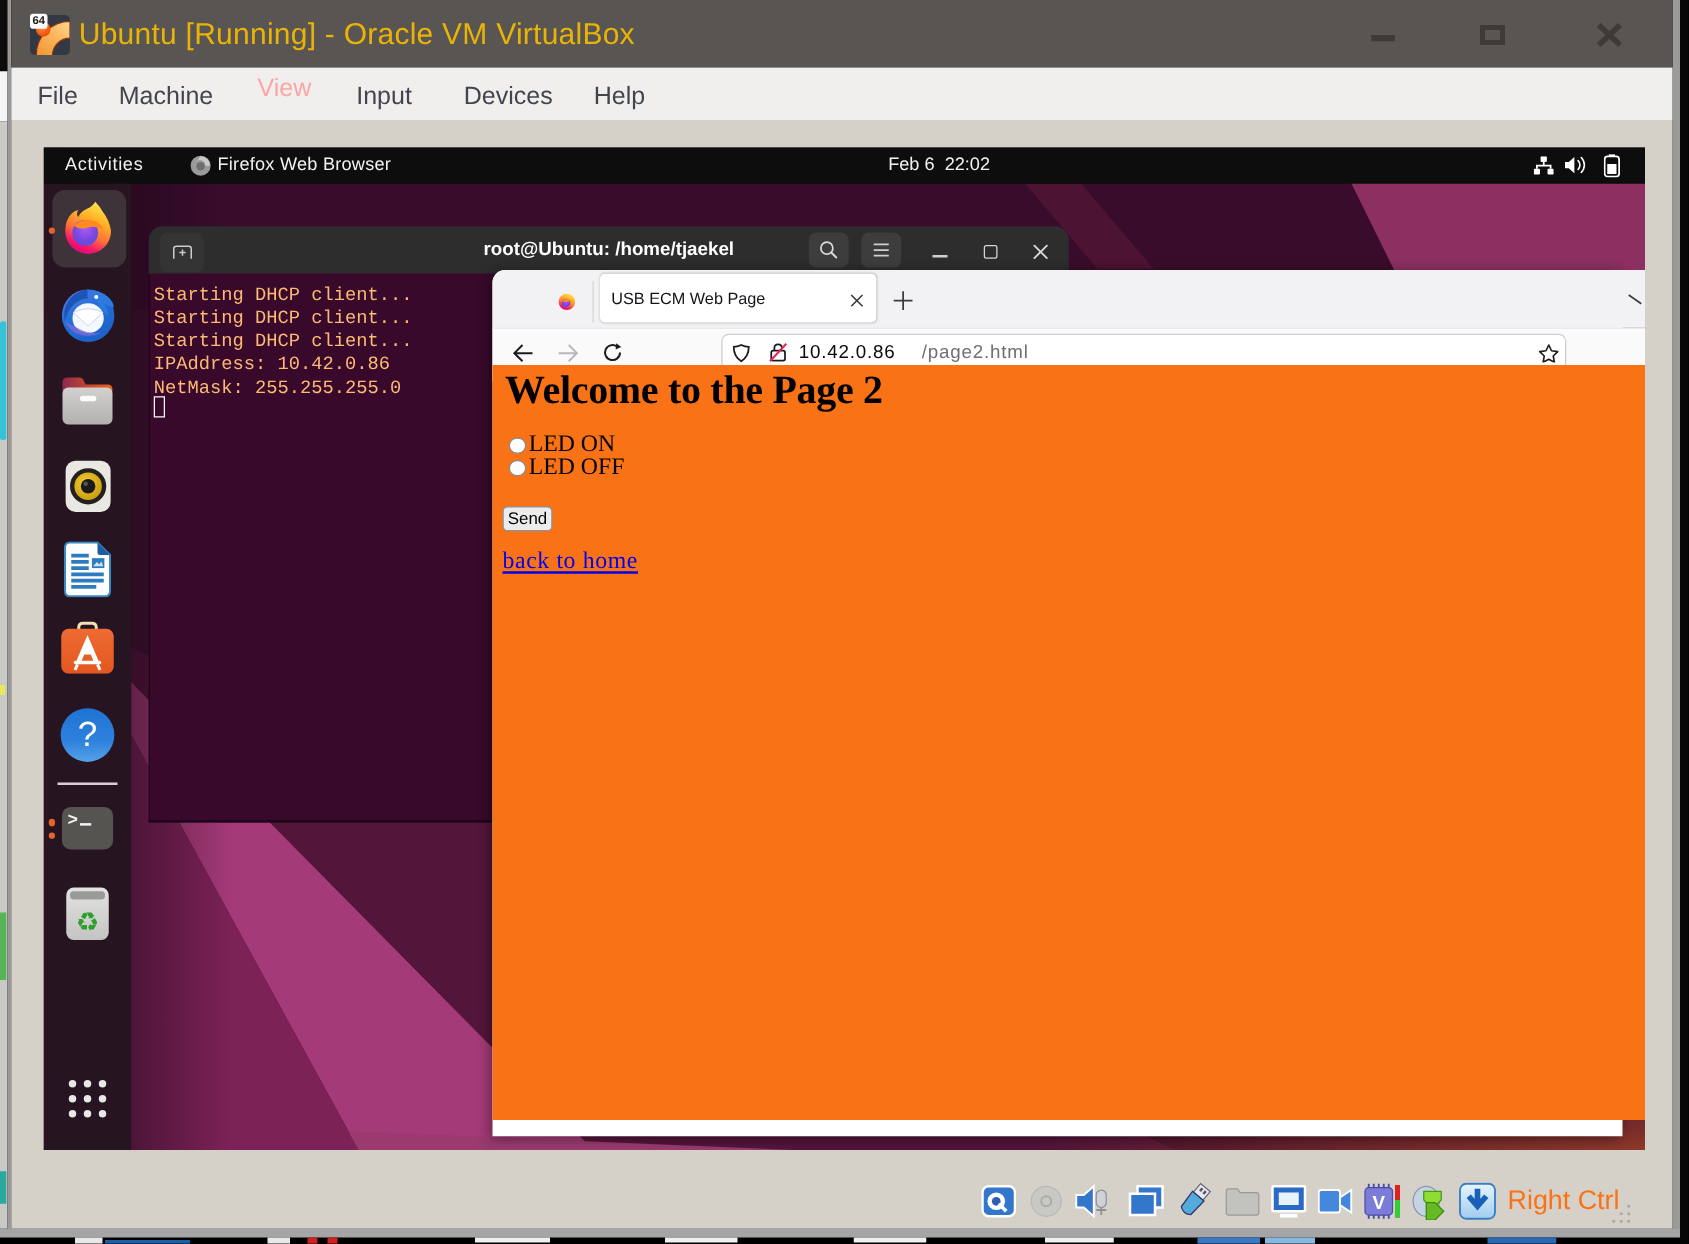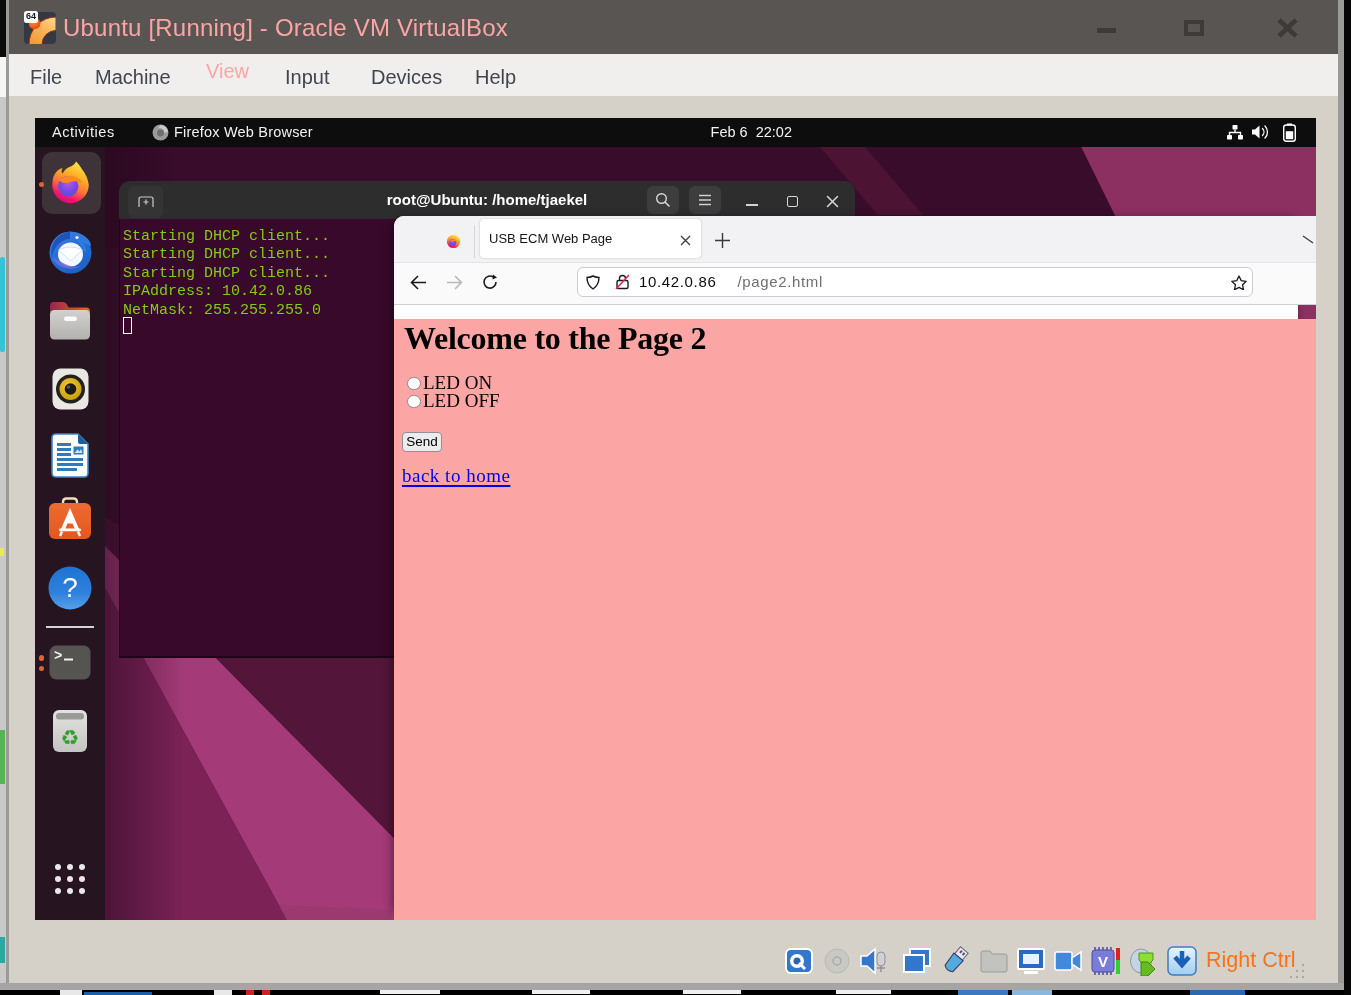--- a/index.html
+++ b/index.html
@@ -35,21 +35,21 @@
     <radialGradient id="vbball" cx="0.38" cy="0.3" r="0.85">
       <stop offset="0" stop-color="#ff9352"></stop>
         <stop offset="0.6" stop-color="#f55c14"></stop>
         <stop offset="1" stop-color="#d8400a"></stop>
     </radialGradient>
   </defs>
   <path d="M32 5 A27 27 0 0 0 5 32.5 L18 32.5 A14 14 0 0 1 32 18.5 Z" fill="url(#vbsw)" stroke="#8a3510" stroke-width="1"></path>
   <circle cx="10.6" cy="11.5" r="5.8" fill="url(#vbball)"></circle>
 </svg>
 <div class="abs" style="left:24px;top:11px;width:14px;height:11.5px;background:#fcfcfc;border-radius:2.5px;font-size:9px;font-weight:bold;color:#1a1a1a;text-align:center;line-height:11.5px;">64</div>
-<div class="abs" style="left:63px;top:14px;font-size:24px;color:#fca5a5;letter-spacing:0.2px;">Ubuntu [Running] - Oracle VM VirtualBox</div>
+<div class="abs" style="left:63px;top:14px;font-size:24px;color:#eab308;letter-spacing:0.2px;">Ubuntu [Running] - Oracle VM VirtualBox</div>
 
 <div class="abs" style="left:1097px;top:28px;width:19px;height:5px;background:#3d3a38;"></div>
 <div class="abs" style="left:1184px;top:20px;width:20px;height:16px;border:4px solid #3d3a38;"></div>
 <svg class="abs" style="left:1277px;top:18px;" width="21" height="20" viewBox="0 0 21 20">
  <path d="M2 2 L19 18 M19 2 L2 18" stroke="#3d3a38" stroke-width="4.5"></path>
 </svg>
 
 <div class="abs" style="left:9px;top:54px;width:1329px;height:42px;background:#f0efee;"></div>
 <div class="abs" style="top:66px;left:30px;font-size:20px;color:#40454e;">File</div>
 <div class="abs" style="top:66px;left:95px;font-size:20px;color:#40454e;">Machine</div>
@@ -339,21 +339,21 @@
   <div class="abs" style="left:570px;top:5px;width:32px;height:28px;background:#3d3d3d;border-radius:6px;"></div>
   <svg class="abs" style="left:579px;top:13px;" width="14" height="12" viewBox="0 0 14 12">
     <path d="M1 1.5 L13 1.5 M1 6 L13 6 M1 10.5 L13 10.5" stroke="#d0d0d0" stroke-width="1.4"></path>
   </svg>
   <div class="abs" style="left:627px;top:23px;width:11.5px;height:1.6px;background:#d0d0d0;"></div>
   <div class="abs" style="left:668px;top:15px;width:11px;height:11px;border:1.4px solid #d8d8d8;border-radius:2px;"></div>
   <svg class="abs" style="left:707px;top:14px;" width="13" height="13" viewBox="0 0 13 13">
     <path d="M1.5 1.5 L11.5 11.5 M11.5 1.5 L1.5 11.5" stroke="#d8d8d8" stroke-width="1.5" stroke-linecap="round"></path>
   </svg>
   <div class="abs" style="left:0;top:38px;width:736px;height:439px;background:#38092a;border-left:1px solid #1f051a;border-right:1px solid #1f051a;border-bottom:2px solid #1f051a;"></div>
-  <pre class="abs" style="left:4px;top:47px;font-family:'Liberation Mono',monospace;font-size:15px;line-height:18.4px;color:#84cc16;">Starting DHCP client...
+  <pre class="abs" style="left:4px;top:47px;font-family:'Liberation Mono',monospace;font-size:15px;line-height:18.4px;color:#fdba74;">Starting DHCP client...
 Starting DHCP client...
 Starting DHCP client...
 IPAddress: 10.42.0.86
 NetMask: 255.255.255.0</pre>
   <div class="abs" style="left:4px;top:136px;width:8.5px;height:17px;border:1.5px solid #fdfdfd;"></div>
 </div>
 
 <div class="abs" style="left:359px;top:97.5px;width:904px;height:693.5px;border-radius:10px 0 0 0;box-shadow:-2px 2px 10px rgba(0,0,0,0.4);background:#fff;">
   <div class="abs" style="left:0;top:0;width:922px;height:46px;background:#f2f1f3;border-radius:10px 0 0 0;"></div>
   <svg class="abs" style="left:52px;top:18px;" width="15" height="15" viewBox="0 0 48 48">
@@ -390,21 +390,21 @@
   </svg>
   <svg class="abs" style="left:221px;top:58.5px;" width="15" height="16" viewBox="0 0 15 16">
     <rect x="2" y="6.5" width="11" height="8" rx="1.5" fill="none" stroke="#1b1b1f" stroke-width="1.4"></rect>
     <path d="M4.5 6.5 L4.5 4.5 Q4.5 1.5 7.5 1.5 Q10.5 1.5 10.5 4.5" stroke="#1b1b1f" stroke-width="1.4" fill="none"></path>
     <path d="M1 15 L14 1" stroke="#e22850" stroke-width="1.6"></path>
   </svg>
   <div class="abs" style="left:245px;top:51.5px;height:30px;line-height:30px;font-size:15px;letter-spacing:0.65px;color:#0c0c0d;">10.42.0.86<span style="color:#6f6f76;margin-left:21px;">/page2.html</span></div>
   <svg class="abs" style="left:837px;top:59.5px;" width="16" height="15" viewBox="0 0 16 15">
     <path d="M8 1 L10.2 5.6 L15.2 6.3 L11.6 9.8 L12.5 14.8 L8 12.4 L3.5 14.8 L4.4 9.8 L0.8 6.3 L5.8 5.6 Z" fill="none" stroke="#1b1b1f" stroke-width="1.3" stroke-linejoin="round"></path>
   </svg>
-  <div class="abs" style="left:0;top:103px;width:922px;height:604px;background:#fca5a5;font-family:'Liberation Serif',serif;">
+  <div class="abs" style="left:0;top:76px;width:922px;height:604px;background:#f97316;font-family:'Liberation Serif',serif;">
     <div class="abs" style="left:10px;top:3px;font-size:32px;font-weight:bold;line-height:32px;letter-spacing:-0.25px;color:#000;">Welcome to the Page 2</div>
     <div class="abs" style="left:13px;top:58px;width:13.6px;height:13.6px;border:1.7px solid #8a8a8a;border-radius:50%;background:#fff;"></div>
     <div class="abs" style="left:13px;top:76.2px;width:13.6px;height:13.6px;border:1.7px solid #8a8a8a;border-radius:50%;background:#fff;"></div>
     <div class="abs" style="left:29px;top:54px;font-size:19px;line-height:19px;color:#000;">LED ON</div>
     <div class="abs" style="left:29px;top:72.5px;font-size:19px;line-height:19px;color:#000;">LED OFF</div>
     <div class="abs" style="left:8px;top:113.4px;width:40px;height:19.7px;background:#ececec;border:1px solid #8f8f9d;border-radius:4px;font-family:'Liberation Sans',sans-serif;font-size:13.5px;color:#000;text-align:center;line-height:18px;">Send</div>
     <div class="abs" style="left:8px;top:147px;font-size:19px;line-height:19px;letter-spacing:0.5px;color:#0000ee;text-decoration:underline;text-decoration-thickness:1.7px;text-underline-offset:2.5px;">back to home</div>
   </div>
 </div>
 </div>

